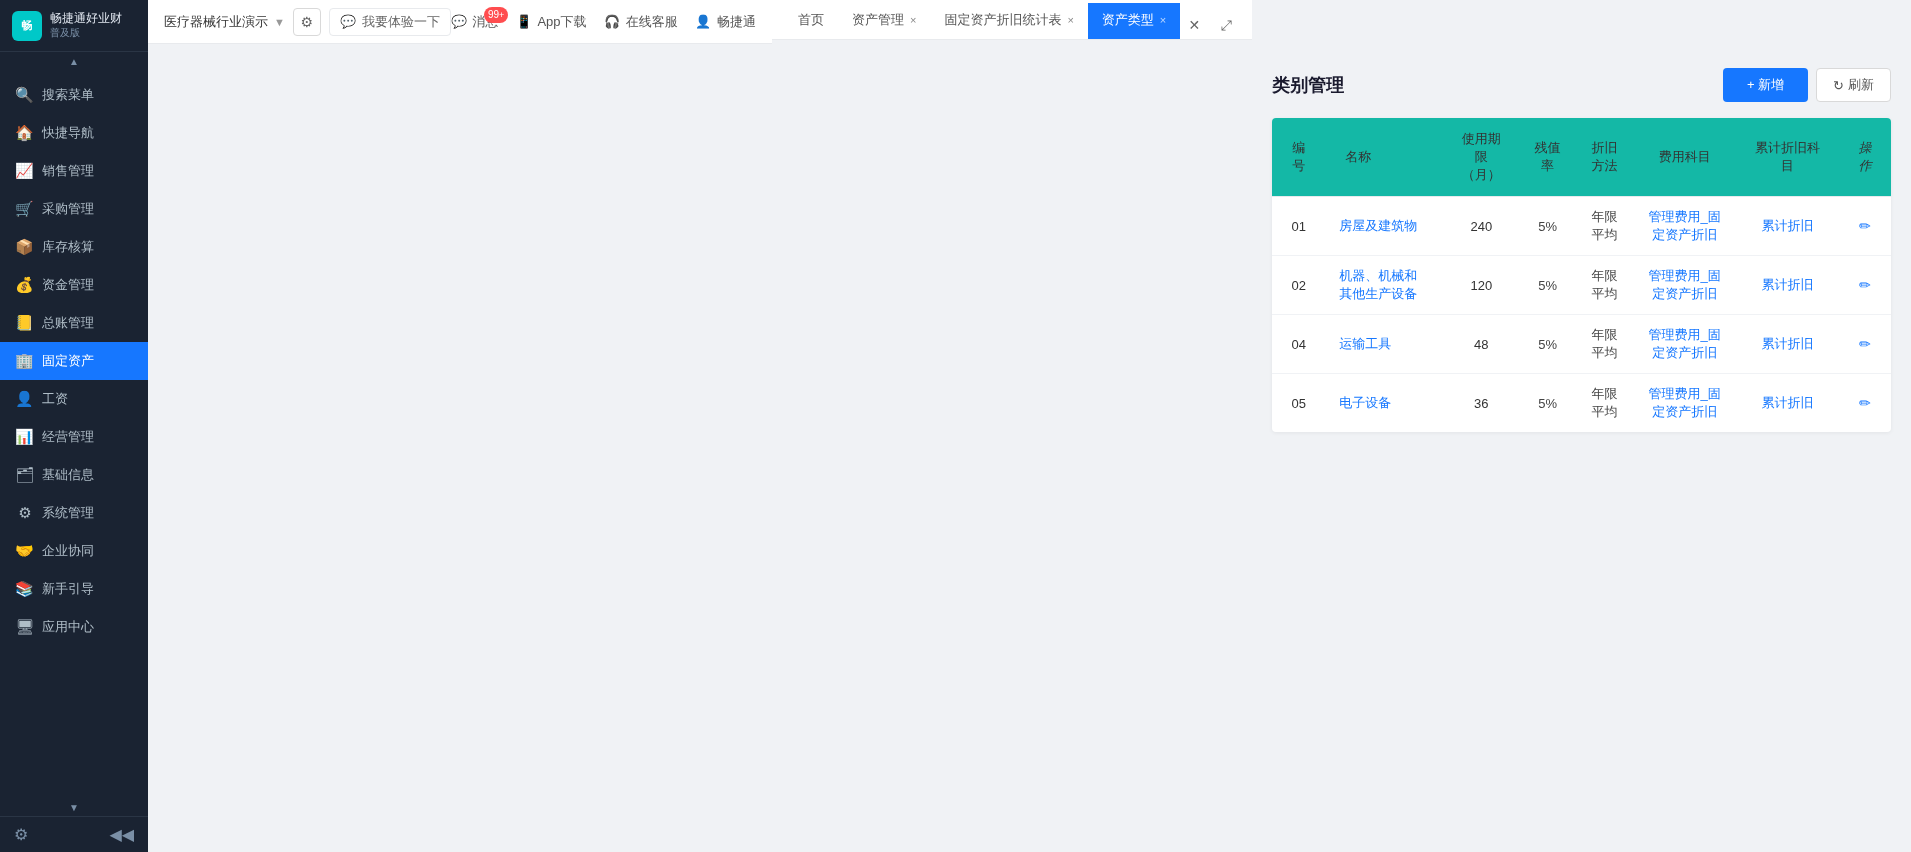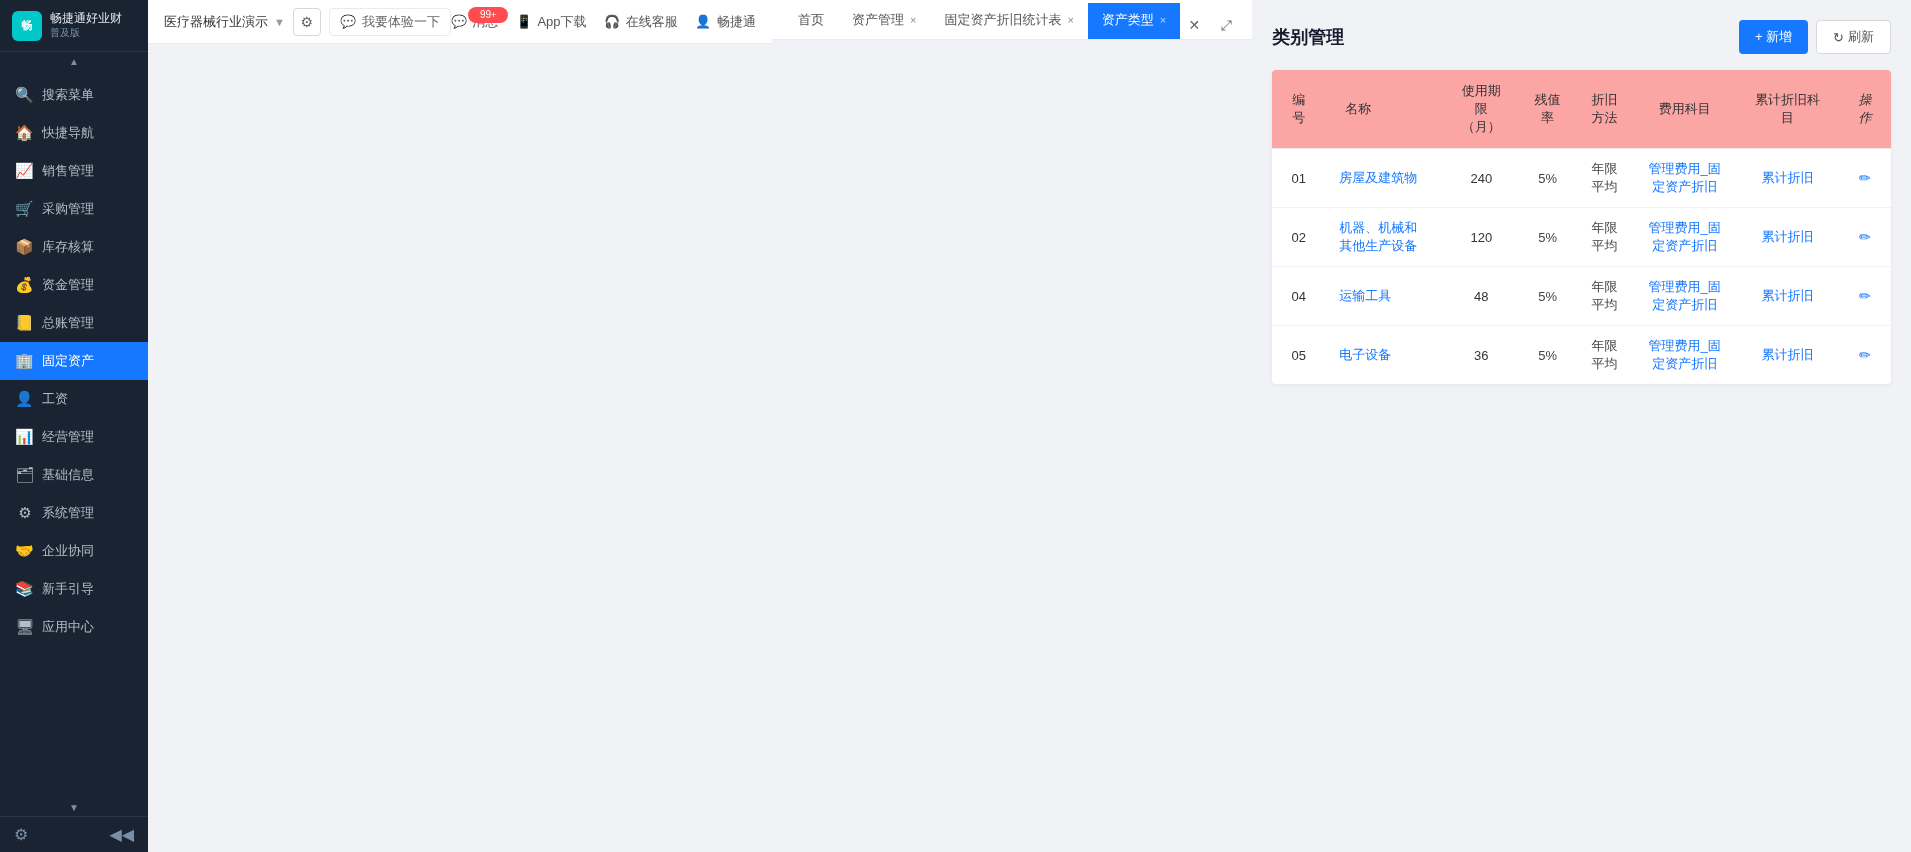--- a/index.html
+++ b/index.html
@@ -171,21 +171,21 @@
       cursor: pointer;
       position: relative;
     }
     .badge {
       position: absolute;
       top: -6px;
       right: -10px;
       background: #ff4d4f;
       color: white;
       font-size: 10px;
-      padding: 1px 12px;
+      padding: 1px 4px;
       border-radius: 8px;
       min-width: 18px;
       text-align: right;
       line-height: 1.4;
     }
     .badge-plus::after {
       content: "+";
       font-size: 9px;
     }
 
@@ -245,35 +245,36 @@
       padding: 20px;
       overflow: auto;
       background: #f0f2f5;
     }
 
     .page-header {
       display: flex;
       align-items: center;
       justify-content: space-between;
       margin-bottom: 16px;
+      margin-top: 48px;
     }
     .page-title {
       font-size: 18px;
       font-weight: 600;
       color: #1a1a2e;
     }
     .page-actions {
       display: flex;
       gap: 8px;
     }
     .btn-primary {
       background: #1677ff;
       color: white;
       border: none;
-      padding: 7px 16px;
+      padding: 7px 24px;
       border-radius: 4px;
       cursor: pointer;
       font-size: 13px;
       display: flex;
       align-items: center;
       gap: 4px;
     }
     .btn-default {
       background: #fff;
       color: #555;
@@ -292,21 +293,21 @@
       background: #fff;
       border-radius: 4px;
       overflow: hidden;
       box-shadow: 0 1px 4px rgba(0,0,0,0.06);
     }
     table {
       width: 100%;
       border-collapse: collapse;
     }
     thead tr {
-      background: #fca5a5;
+      background: #14b8a6;
     }
     th {
       padding: 12px 14px;
       text-align: center;
       font-size: 13px;
       font-weight: 500;
       color: #333;
       border-bottom: 1px solid #e8eaed;
     }
     td {

